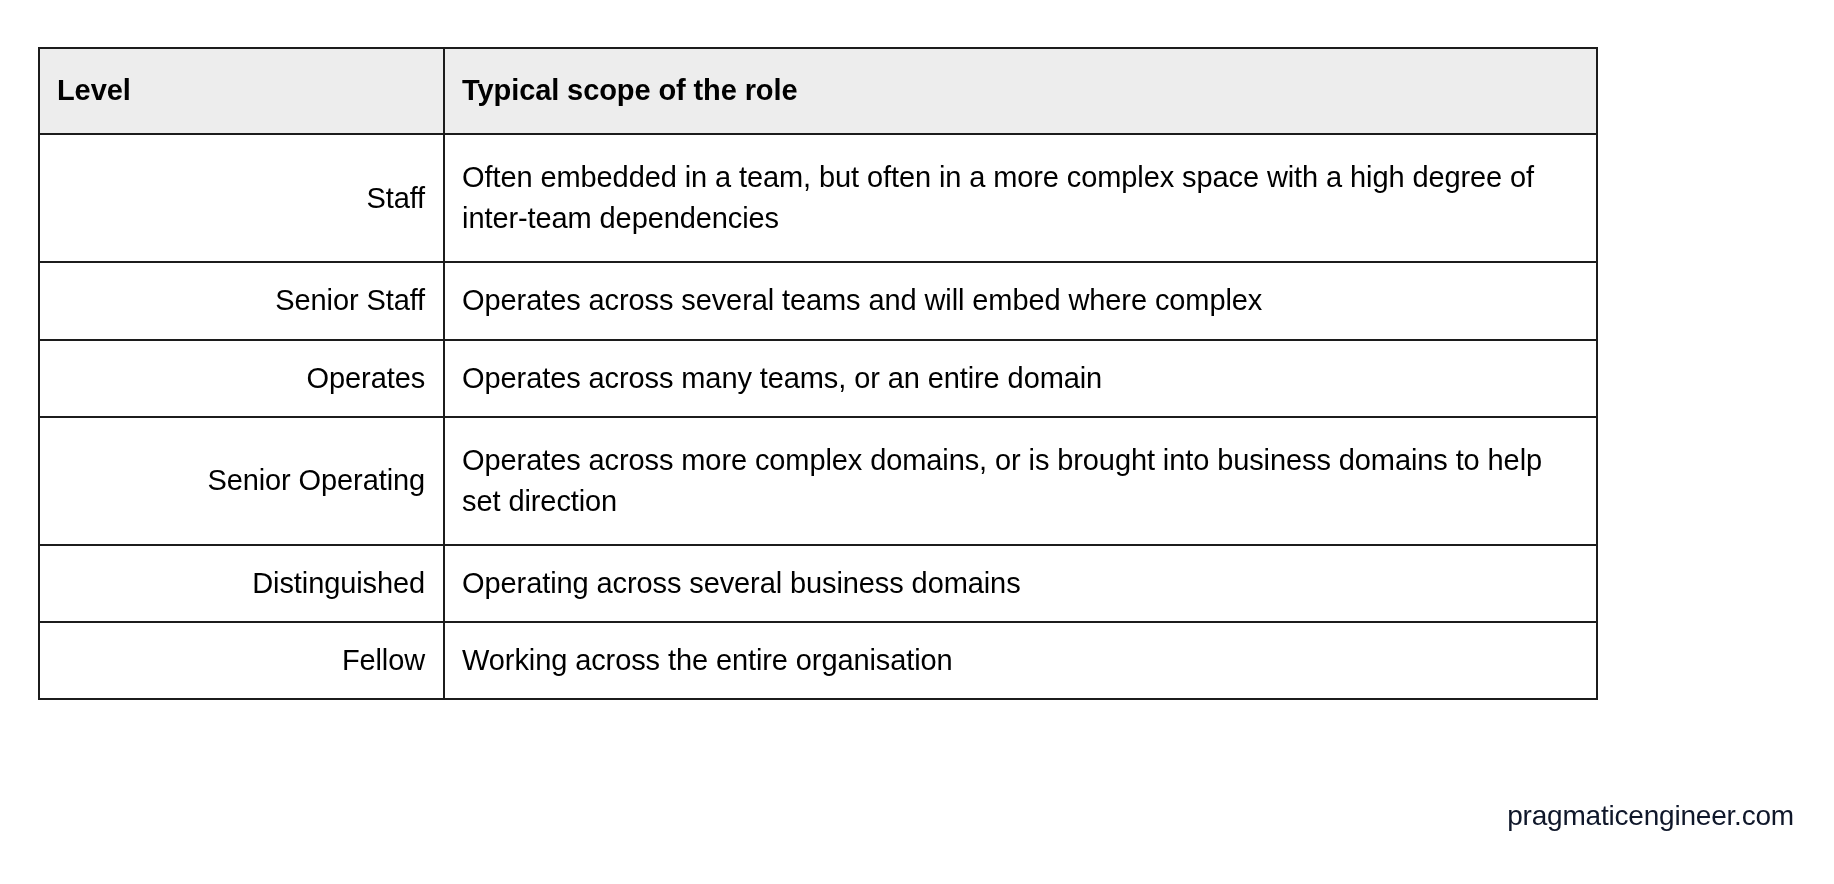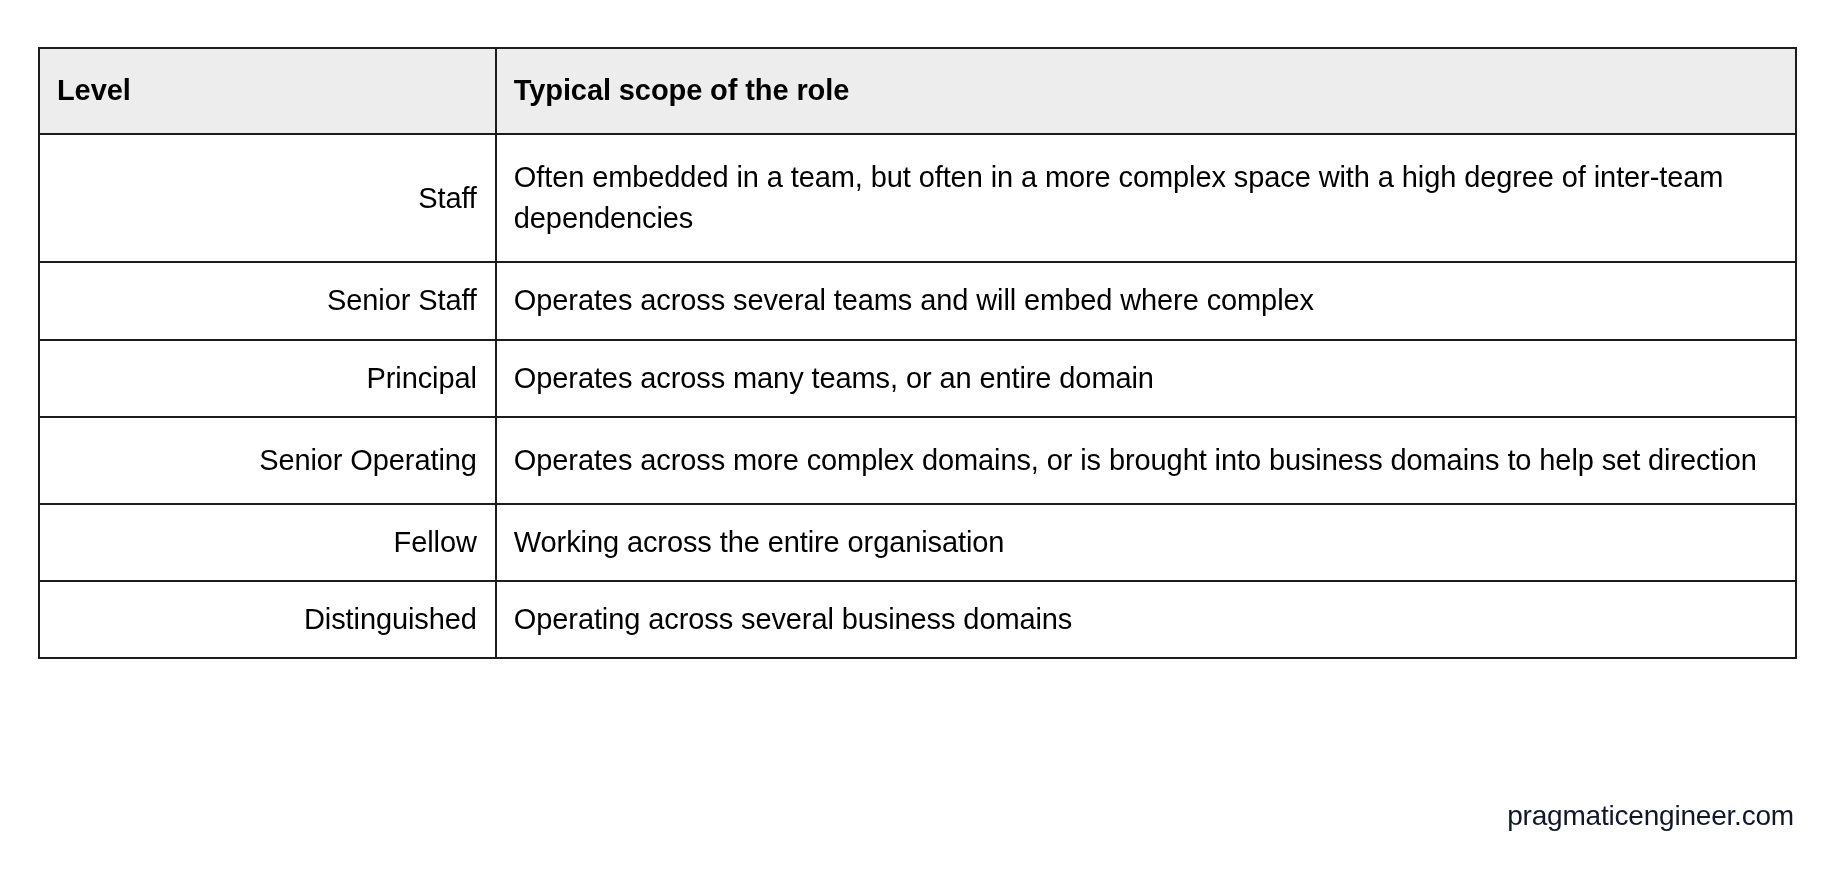--- a/index.html
+++ b/index.html
@@ -20,21 +20,21 @@
     position: relative;
     width: 1834px;
     height: 884px;
     box-sizing: border-box;
   }
 
   .table-wrap {
     position: absolute;
     left: 38px;
     top: 47px;
-    width: 1759px;
+    width: 1560px;
   }
 
   table.levels {
     width: 100%;
     border-collapse: collapse;
     table-layout: fixed;
     background: #ffffff;
   }
 
   table.levels col.col-level   { width: 26.0%; }
@@ -109,34 +109,34 @@
       <tbody>
         <tr class="row-tall">
           <td class="cell-level">Staff</td>
           <td class="cell-scope">Often embedded in a team, but often in a more complex space with a high degree of inter-team dependencies</td>
         </tr>
         <tr>
           <td class="cell-level">Senior Staff</td>
           <td class="cell-scope">Operates across several teams and will embed where complex</td>
         </tr>
         <tr>
-          <td class="cell-level">Principal</td>
+          <td class="cell-level">Operates</td>
           <td class="cell-scope">Operates across many teams, or an entire domain</td>
         </tr>
         <tr class="row-tall">
           <td class="cell-level">Senior Operating</td>
           <td class="cell-scope">Operates across more complex domains, or is brought into business domains to help set direction</td>
         </tr>
         <tr>
+          <td class="cell-level">Distinguished</td>
+          <td class="cell-scope">Operating across several business domains</td>
+        </tr>
+        <tr>
           <td class="cell-level">Fellow</td>
           <td class="cell-scope">Working across the entire organisation</td>
-        </tr>
-        <tr>
-          <td class="cell-level">Distinguished</td>
-          <td class="cell-scope">Operating across several business domains</td>
         </tr>
       </tbody>
     </table>
   </div>
 
   <div class="watermark">pragmaticengineer.com</div>
 
 </div>
 
 </body></html>

